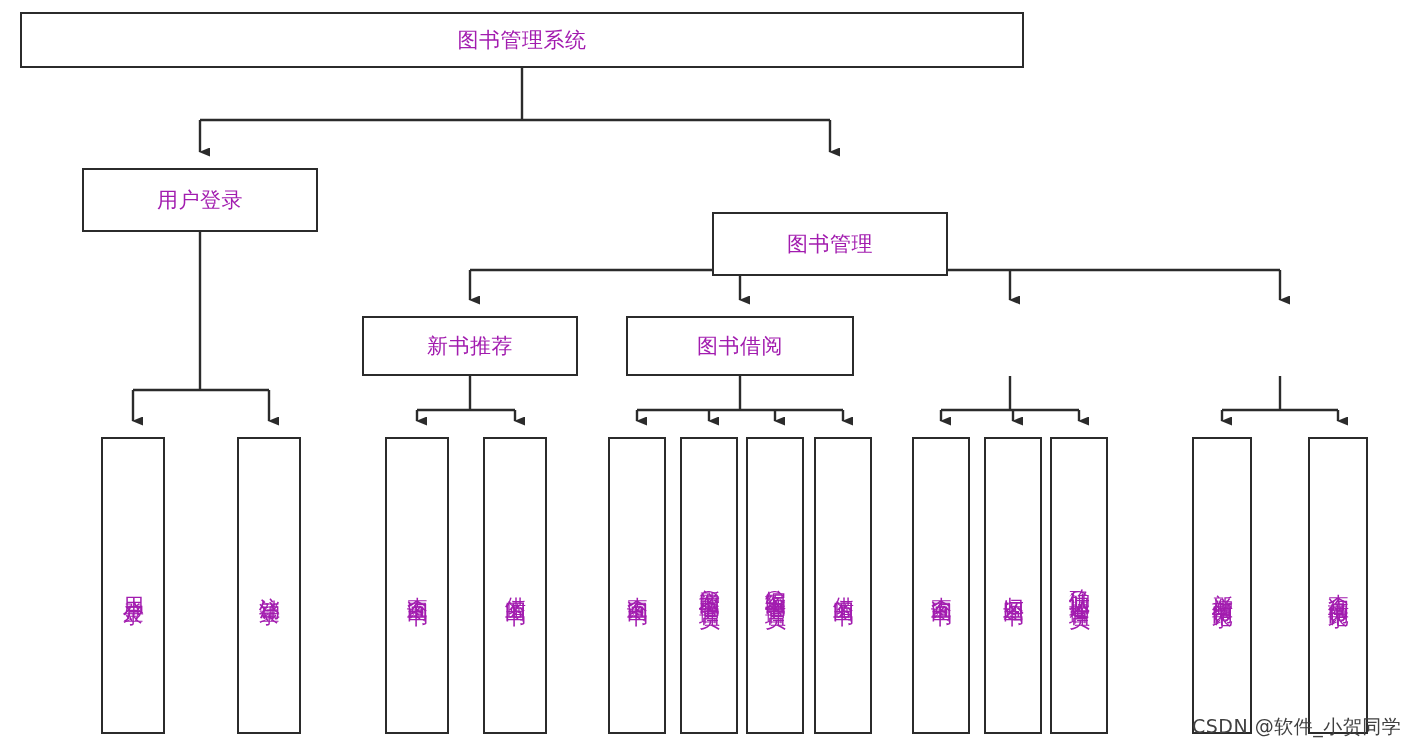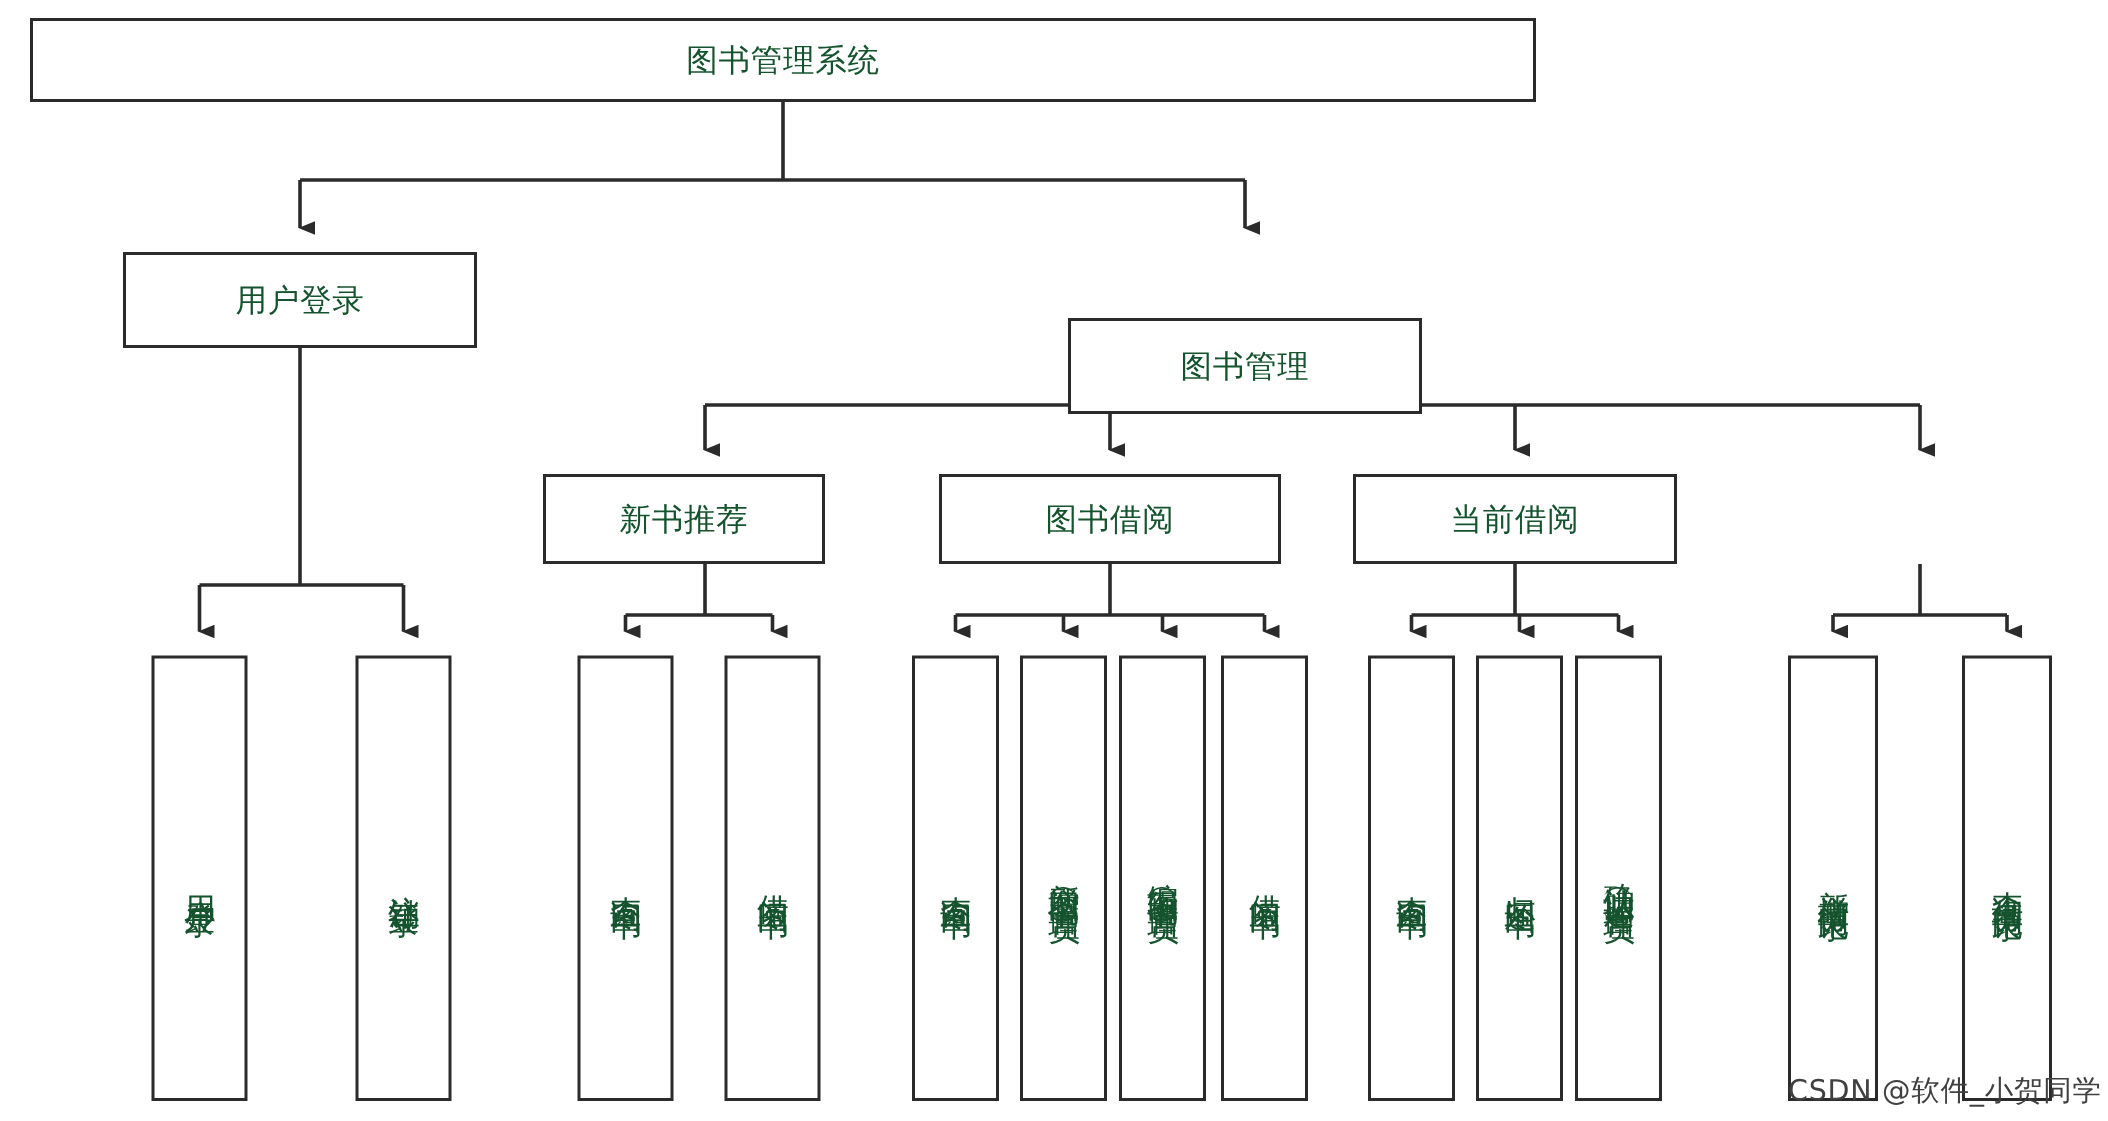--- a/index.html
+++ b/index.html
@@ -31,21 +31,21 @@
     position: absolute;
     box-sizing: border-box;
     background: #ffffff;
     border: 2px solid #2b2b2b;
     display: flex;
     align-items: center;
     justify-content: center;
     overflow: hidden;
   }
   .node .label {
-    color: #14532d;
+    color: #a21caf;
     line-height: 1.18;
     text-align: right;
     white-space: nowrap;
   }
   .node.horizontal .label {
     writing-mode: horizontal-tb;
     font-size: 21px;
     letter-spacing: 0.5px;
   }
   .node.vertical .label {
@@ -134,28 +134,25 @@
     <span class="label">图书管理系统</span>
   </div>
 
   <div class="node horizontal" style="left: 82px; top: 168px; width: 236px; height: 64px;">
     <span class="label">用户登录</span>
   </div>
   <div class="node horizontal" style="left: 712px; top: 168px; width: 236px; height: 64px; margin-top: 44px;">
     <span class="label">图书管理</span>
   </div>
 
-  <div class="node horizontal" style="left: 362px; top: 316px; width: 188px; height: 60px;">
+  <div class="node horizontal" style="left: 362px; top: 316px; width: 216px; height: 60px;">
     <span class="label">新书推荐</span>
   </div>
   <div class="node horizontal" style="left: 626px; top: 316px; width: 228px; height: 60px;">
     <span class="label">图书借阅</span>
-  </div>
-  <div class="node horizontal" style="left: 902px; top: 316px; width: 216px; height: 60px;">
-    <span class="label">当前借阅</span>
   </div>
 
   <div class="node vertical" style="left: 101px; top: 437px; width: 64px; height: 297px;">
     <span class="label">用户登录</span>
   </div>
   <div class="node vertical" style="left: 237px; top: 437px; width: 64px; height: 297px;">
     <span class="label">注销登录</span>
   </div>
   <div class="node vertical" style="left: 385px; top: 437px; width: 64px; height: 297px;">
     <span class="label">查询图书</span>

